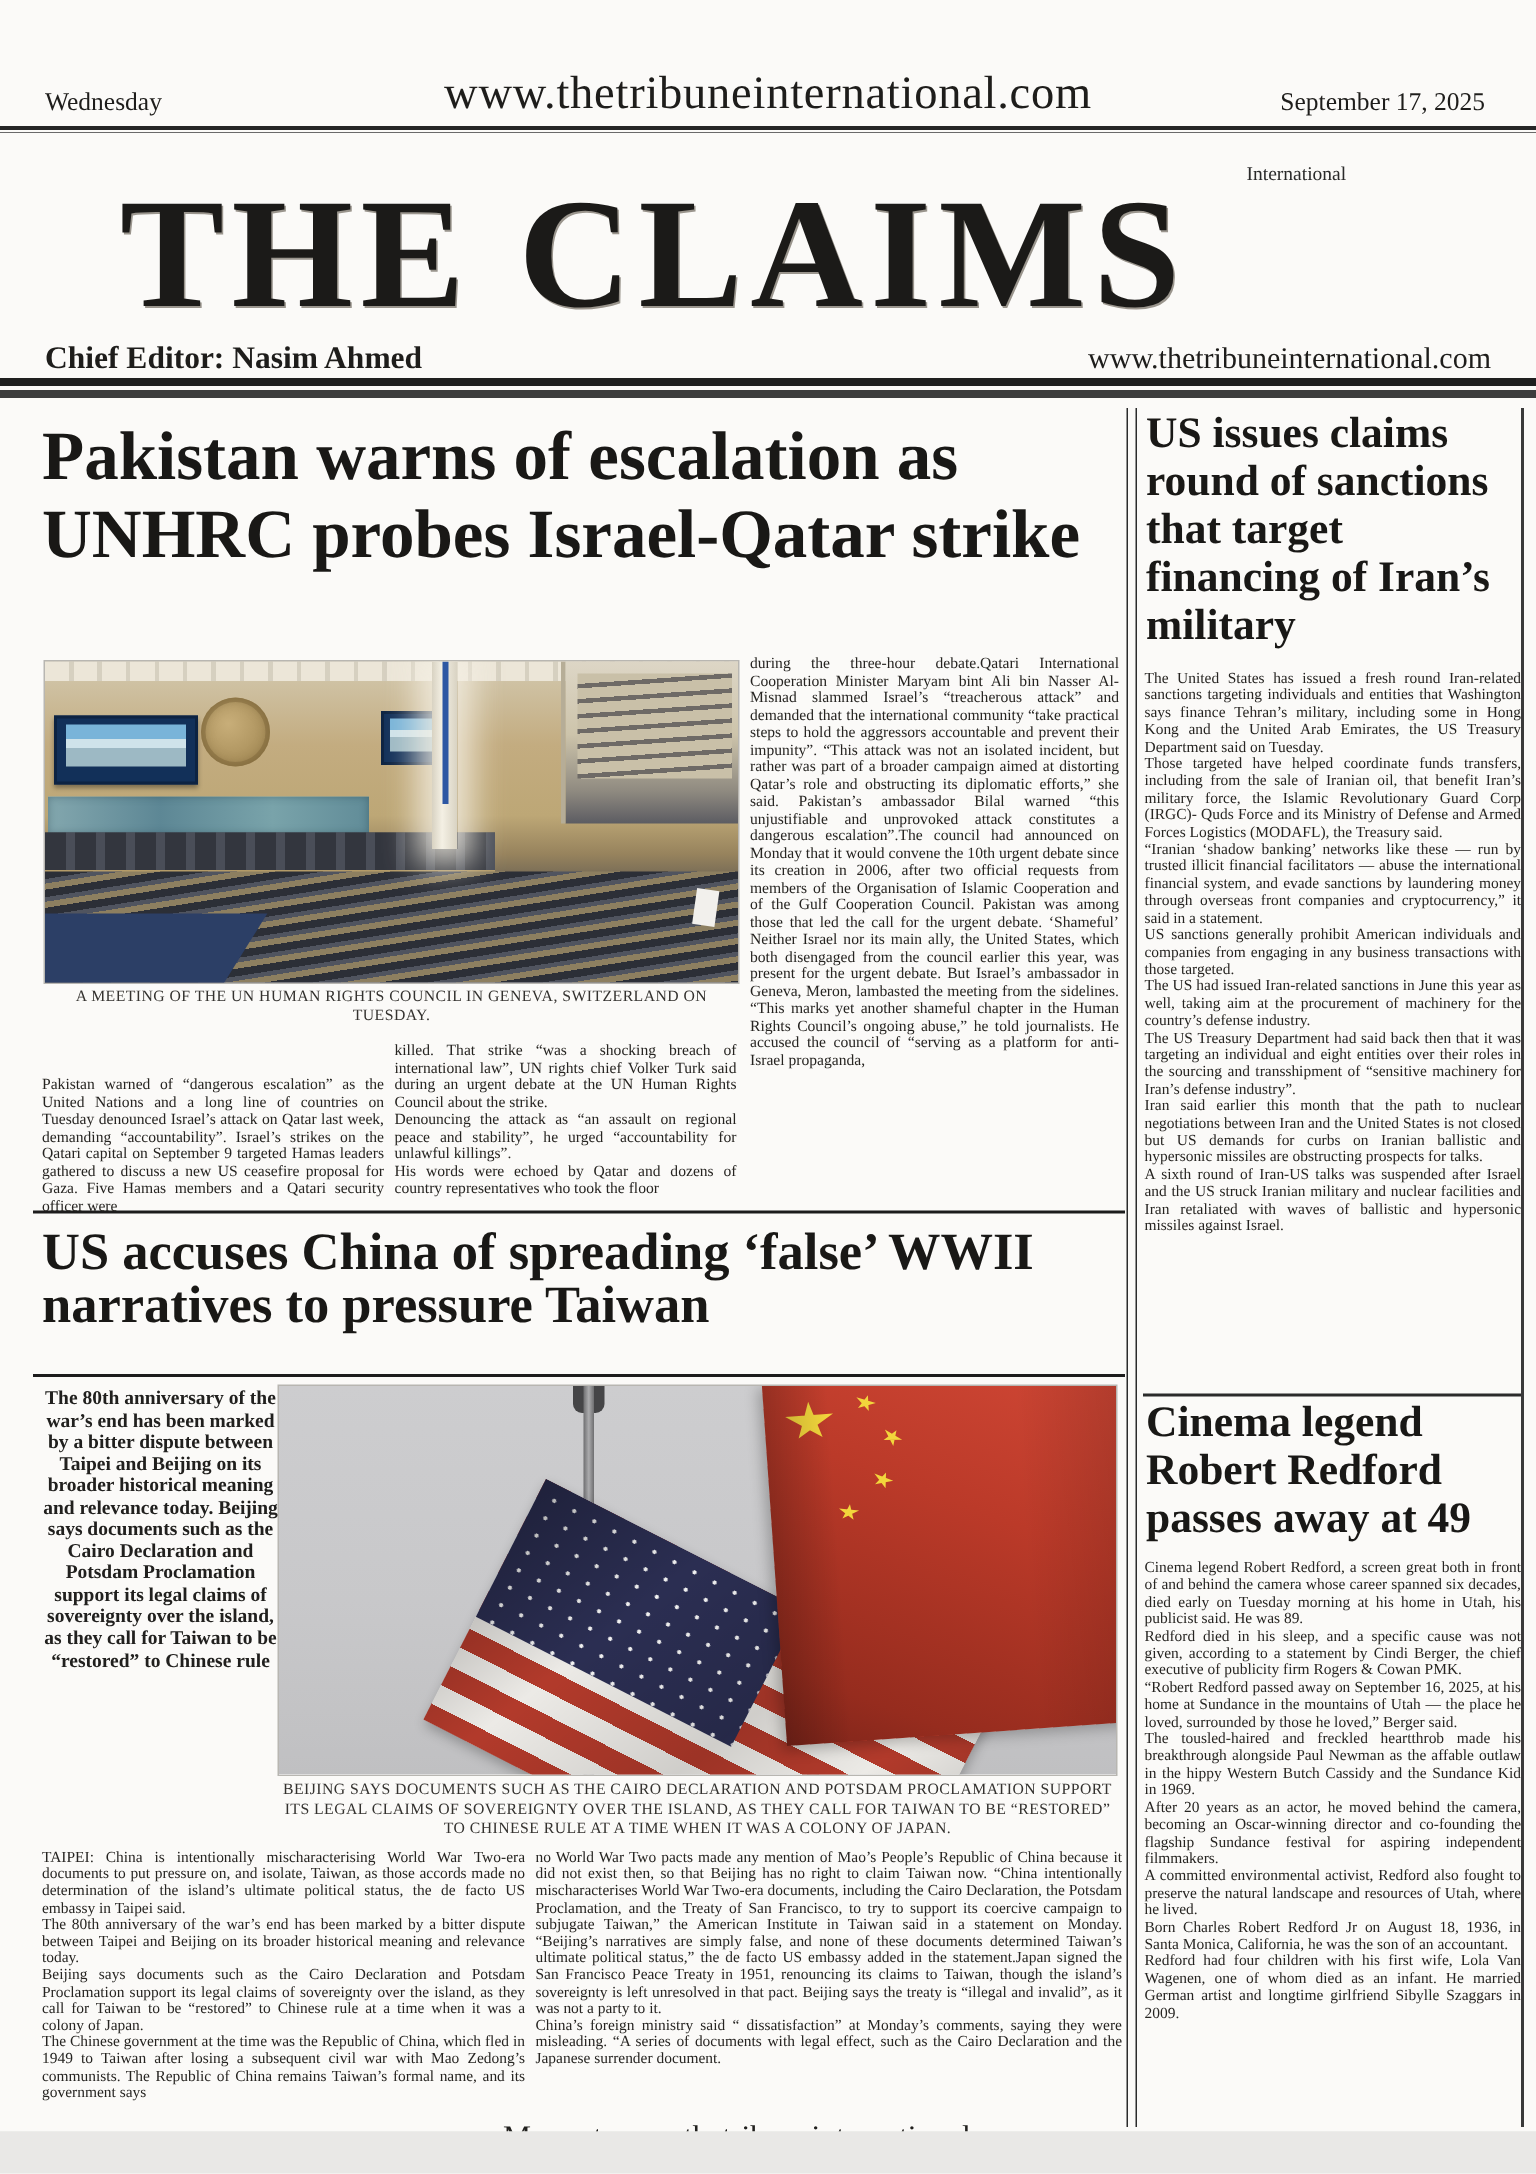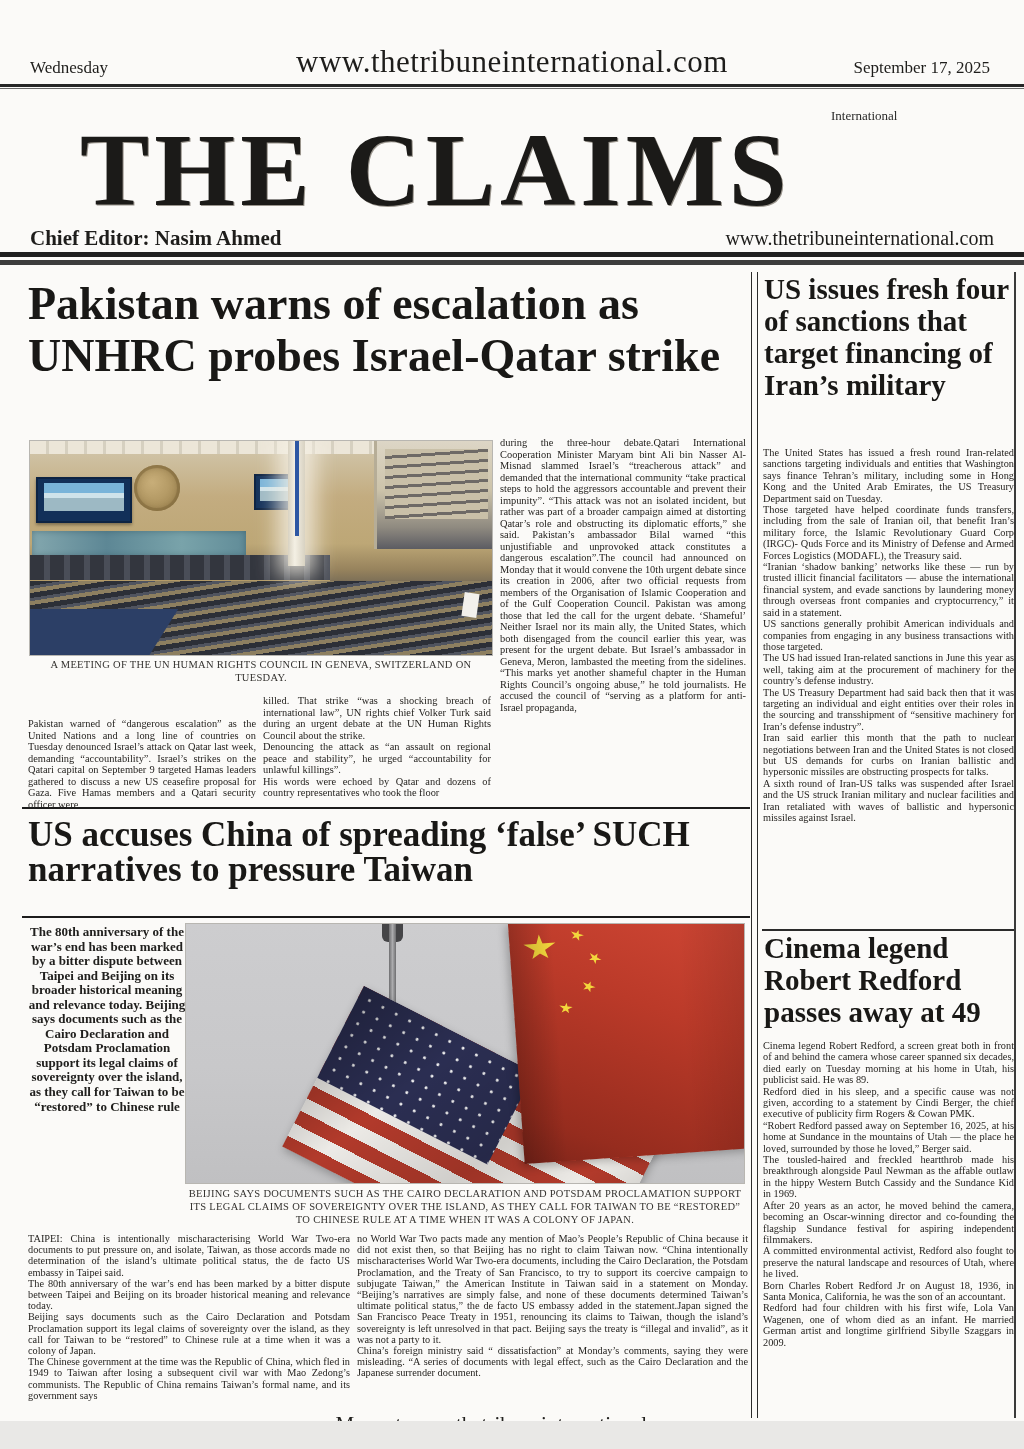--- a/index.html
+++ b/index.html
@@ -168,21 +168,21 @@
     <div class="un-poster"></div>
   </div>
   <div class="caption caption-un">A MEETING OF THE UN HUMAN RIGHTS COUNCIL IN GENEVA, SWITZERLAND ON TUESDAY.</div>
 
   <div class="bodytext lead-col1">Pakistan warned of “dangerous escalation” as the United Nations and a long line of countries on Tuesday denounced Israel’s attack on Qatar last week, demanding “accountability”. Israel’s strikes on the Qatari capital on September 9 targeted Hamas leaders gathered to discuss a new US ceasefire proposal for Gaza. Five Hamas members and a Qatari security officer were</div>
   <div class="bodytext lead-col2">killed. That strike “was a shocking breach of international law”, UN rights chief Volker Turk said during an urgent debate at the UN Human Rights Council about the strike.
 Denouncing the attack as “an assault on regional peace and stability”, he urged “accountability for unlawful killings”.
 His words were echoed by Qatar and dozens of country representatives who took the floor</div>
   <div class="bodytext lead-col3">during the three-hour debate.Qatari International Cooperation Minister Maryam bint Ali bin Nasser Al-Misnad slammed Israel’s “treacherous attack” and demanded that the international community “take practical steps to hold the aggressors accountable and prevent their impunity”. “This attack was not an isolated incident, but rather was part of a broader campaign aimed at distorting Qatar’s role and obstructing its diplomatic efforts,” she said. Pakistan’s ambassador Bilal warned “this unjustifiable and unprovoked attack constitutes a dangerous escalation”.The council had announced on Monday that it would convene the 10th urgent debate since its creation in 2006, after two official requests from members of the Organisation of Islamic Cooperation and of the Gulf Cooperation Council. Pakistan was among those that led the call for the urgent debate. ‘Shameful’ Neither Israel nor its main ally, the United States, which both disengaged from the council earlier this year, was present for the urgent debate. But Israel’s ambassador in Geneva, Meron, lambasted the meeting from the sidelines. “This marks yet another shameful chapter in the Human Rights Council’s ongoing abuse,” he told journalists. He accused the council of “serving as a platform for anti-Israel propaganda,</div>
 
-  <h2 class="headline-taiwan" style="margin:0;">US accuses China of spreading ‘false’ SUCH narratives to pressure Taiwan</h2>
+  <h2 class="headline-taiwan" style="margin:0;">US accuses China of spreading ‘false’ WWII narratives to pressure Taiwan</h2>
   <div class="standfirst">The 80th anniversary of the war’s end has been marked by a bitter dispute between Taipei and Beijing on its broader historical meaning and relevance today. Beijing says documents such as the Cairo Declaration and Potsdam Proclamation support its legal claims of sovereignty over the island, as they call for Taiwan to be “restored” to Chinese rule</div>
 
   <div class="photo-flags photo-frame">
     <div class="flag-finial"></div>
     <div class="flag-pole1"></div>
     <div class="flag-pole2"></div>
     <div class="flag-us">
       <div class="flag-us-canton"></div>
       <div class="flag-us-shade"></div>
     </div>
@@ -201,21 +201,21 @@
   </div>
   <div class="caption caption-flags">BEIJING SAYS DOCUMENTS SUCH AS THE CAIRO DECLARATION AND POTSDAM PROCLAMATION SUPPORT ITS LEGAL CLAIMS OF SOVEREIGNTY OVER THE ISLAND, AS THEY CALL FOR TAIWAN TO BE “RESTORED” TO CHINESE RULE AT A TIME WHEN IT WAS A COLONY OF JAPAN.</div>
 
   <div class="bodytext taiwan-col1">TAIPEI: China is intentionally mischaracterising World War Two-era documents to put pressure on, and isolate, Taiwan, as those accords made no determination of the island’s ultimate political status, the de facto US embassy in Taipei said.
 The 80th anniversary of the war’s end has been marked by a bitter dispute between Taipei and Beijing on its broader historical meaning and relevance today.
 Beijing says documents such as the Cairo Declaration and Potsdam Proclamation support its legal claims of sovereignty over the island, as they call for Taiwan to be “restored” to Chinese rule at a time when it was a colony of Japan.
 The Chinese government at the time was the Republic of China, which fled in 1949 to Taiwan after losing a subsequent civil war with Mao Zedong’s communists. The Republic of China remains Taiwan’s formal name, and its government says</div>
   <div class="bodytext taiwan-col2">no World War Two pacts made any mention of Mao’s People’s Republic of China because it did not exist then, so that Beijing has no right to claim Taiwan now. “China intentionally mischaracterises World War Two-era documents, including the Cairo Declaration, the Potsdam Proclamation, and the Treaty of San Francisco, to try to support its coercive campaign to subjugate Taiwan,” the American Institute in Taiwan said in a statement on Monday. “Beijing’s narratives are simply false, and none of these documents determined Taiwan’s ultimate political status,” the de facto US embassy added in the statement.Japan signed the San Francisco Peace Treaty in 1951, renouncing its claims to Taiwan, though the island’s sovereignty is left unresolved in that pact. Beijing says the treaty is “illegal and invalid”, as it was not a party to it.
 China’s foreign ministry said “ dissatisfaction” at Monday’s comments, saying they were misleading. “A series of documents with legal effect, such as the Cairo Declaration and the Japanese surrender document.</div>
 
-  <h2 class="headline-right iran-head" style="margin:0;">US issues fresh four of sanctions that target financing of Iran’s military</h2>
+  <h2 class="headline-right iran-head" style="margin:0;">US issues claims round of sanctions that target financing of Iran’s military</h2>
   <div class="bodytext iran-body">The United States has issued a fresh round Iran-related sanctions targeting individuals and entities that Washington says finance Tehran’s military, including some in Hong Kong and the United Arab Emirates, the US Treasury Department said on Tuesday.
 Those targeted have helped coordinate funds transfers, including from the sale of Iranian oil, that benefit Iran’s military force, the Islamic Revolutionary Guard Corp (IRGC)- Quds Force and its Ministry of Defense and Armed Forces Logistics (MODAFL), the Treasury said.
 “Iranian ‘shadow banking’ networks like these — run by trusted illicit financial facilitators — abuse the international financial system, and evade sanctions by laundering money through overseas front companies and cryptocurrency,” it said in a statement.
 US sanctions generally prohibit American individuals and companies from engaging in any business transactions with those targeted.
 The US had issued Iran-related sanctions in June this year as well, taking aim at the procurement of machinery for the country’s defense industry.
 The US Treasury Department had said back then that it was targeting an individual and eight entities over their roles in the sourcing and transshipment of “sensitive machinery for Iran’s defense industry”.
 Iran said earlier this month that the path to nuclear negotiations between Iran and the United States is not closed but US demands for curbs on Iranian ballistic and hypersonic missiles are obstructing prospects for talks.
 A sixth round of Iran-US talks was suspended after Israel and the US struck Iranian military and nuclear facilities and Iran retaliated with waves of ballistic and hypersonic missiles against Israel.</div>
 
   <h2 class="headline-right redford-head" style="margin:0;">Cinema legend Robert Redford passes away at 49</h2>

